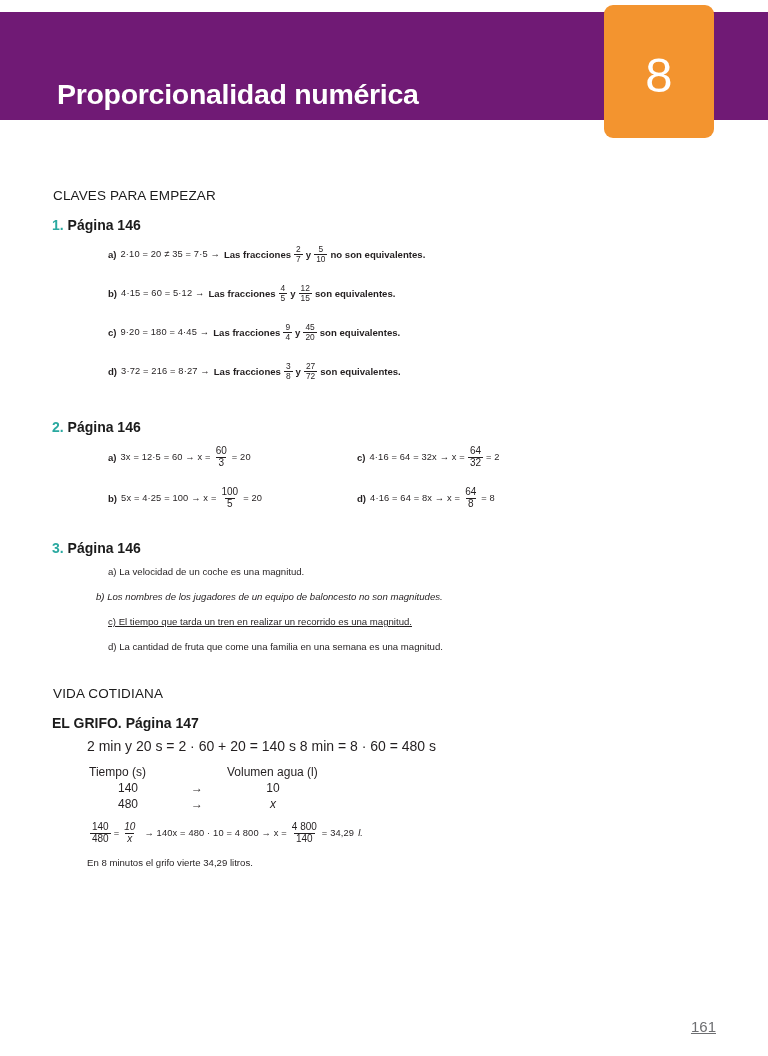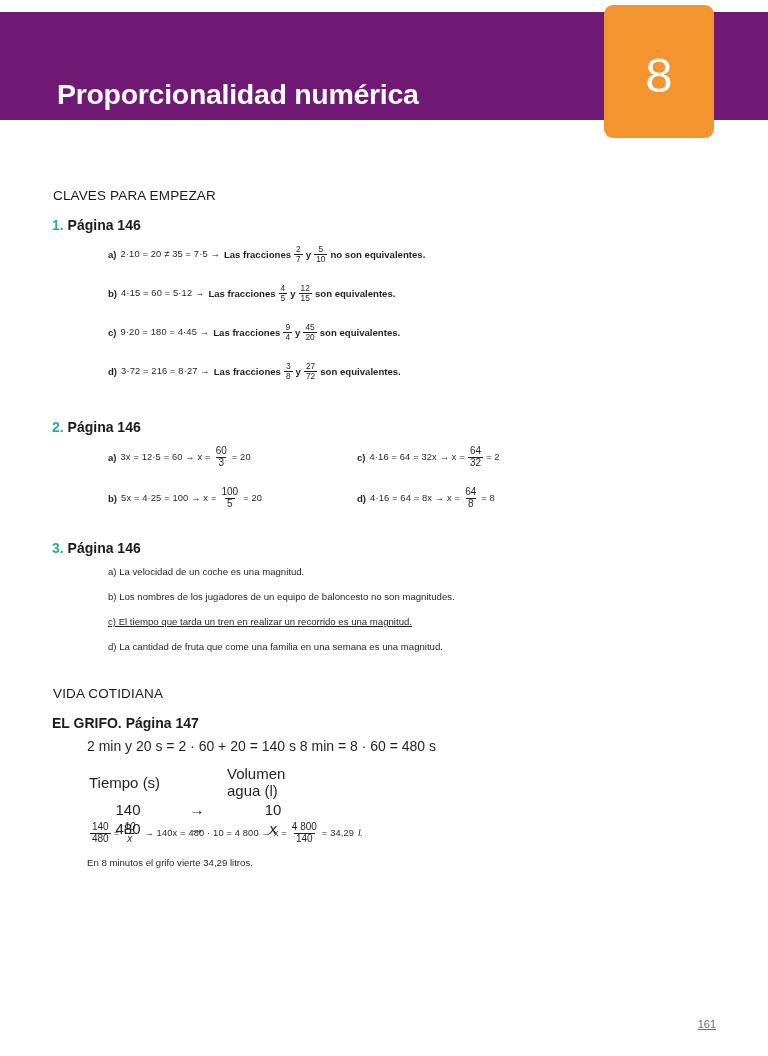--- a/index.html
+++ b/index.html
@@ -123,48 +123,48 @@
   #e1d { left: 108px; top: 228px; }
 
   
   #e2a { left: 108px; top: 312px; }
   #e2b { left: 108px; top: 353px; }
   #e2c { left: 357px; top: 312px; }
   #e2d { left: 357px; top: 353px; }
 
   
   #e3a { left: 108px; top: 432px; }
-  #e3b { left: 108px; top: 457px; }
+  #e3b { left: 96px; top: 457px; font-style: italic; }
   #e3c { left: 108px; top: 482px; text-decoration: underline; }
   #e3d { left: 108px; top: 507px; }
 
   
   #grifo-line1 { position: absolute; left: 87px; top: 604px; font-size: 14px; white-space: nowrap; }
   #grifo-table {
     position: absolute;
     left: 87px; top: 629px;
     font-size: 9.6px;
   }
-  #grifo-table td { padding: 0; font-size: 15px; margin-top: 20px; }
+  #grifo-table td { padding: 0; font-size: 12px; margin-top: 20px; }
   .col-t  { width: 78px; text-align: left; }
   .col-t.c { text-align: center; }
   .col-ar { width: 56px; text-align: center; }
   .col-v  { width: 92px; text-align: left; }
   .col-v.c { text-align: center; }
   .row-h td { padding-bottom: 3px; }
   .row-d td { padding-bottom: 1px; }
 
   #grifo-eq { position: absolute; left: 87px; top: 688px; display: flex; align-items: center; font-size: 9.6px; white-space: nowrap; }
   #grifo-concl { position: absolute; left: 87px; top: 723px; font-size: 9.6px; white-space: nowrap; }
 
   .pagenum {
     position: absolute;
     right: 52px;
     top: 884px;
-    font-size: 11px;
+    font-size: 15px;
     color: #6d6e71;
     text-decoration: underline;
   }
 </style>
 </head>
 <body>
 
 <div class="header">
   <div class="header-title">Proporcionalidad numérica</div>
 </div>

